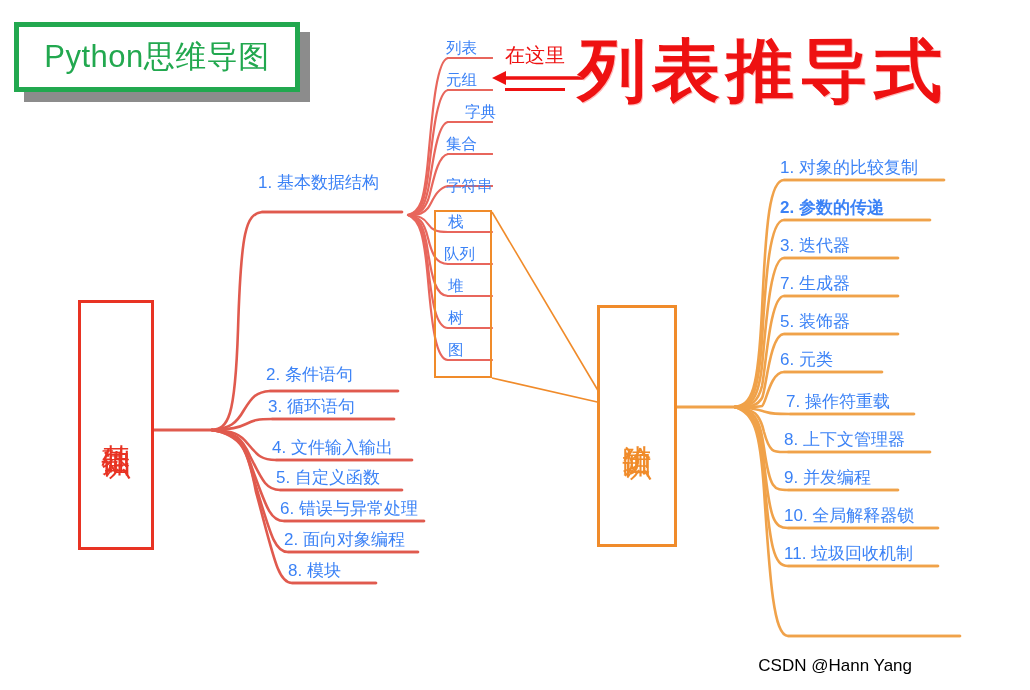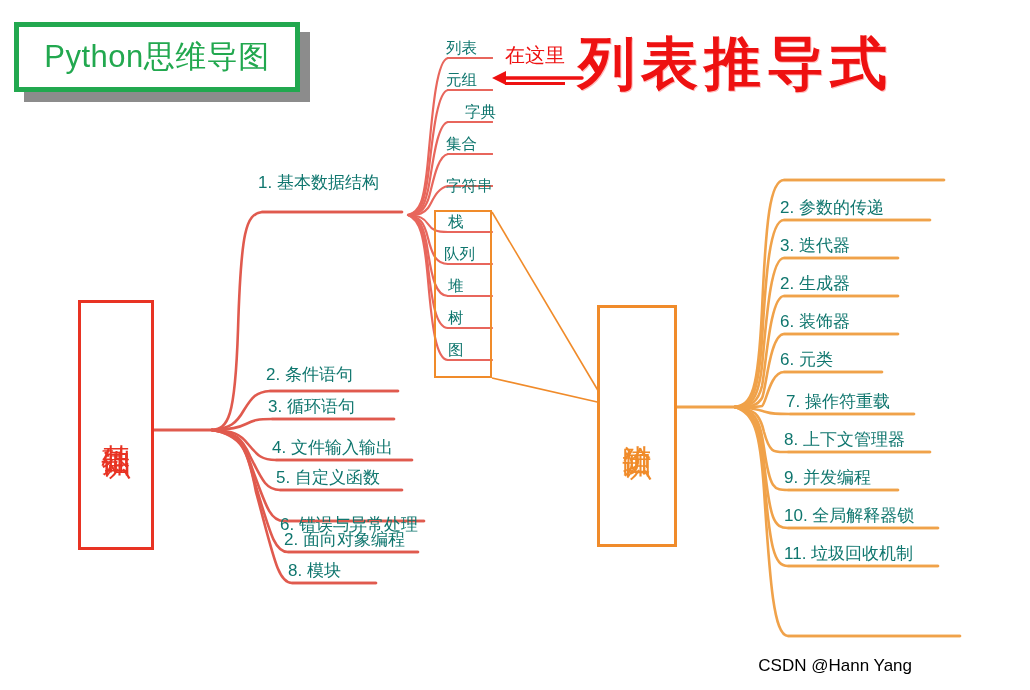--- a/index.html
+++ b/index.html
@@ -50,37 +50,37 @@
     white-space: nowrap;
   }
 
   
   #headline {
     position: absolute;
     left: 578px;
     top: 26px;
     font-family: "Liberation Serif", "DejaVu Serif", serif;
     font-weight: bold;
-    font-size: 57px;
+    font-size: 68px;
     color: #ee1111;
     letter-spacing: 6px;
     white-space: nowrap;
     text-shadow: 1px 1px 0 #ffbbbb;
   }
 
   
   #here-note {
     position: absolute;
     left: 505px;
     top: 42px;
     font-size: 20px;
     color: #ee1111;
     white-space: nowrap;
     border-bottom: 3px solid #ee1111;
-    padding-bottom: 13px;
+    padding-bottom: 19px;
   }
 
   
   .root-node {
     position: absolute;
     box-sizing: border-box;
     background: #ffffff;
     display: flex;
     align-items: center;
     justify-content: center;
@@ -107,21 +107,21 @@
     width: 80px;
     height: 242px;
     border: 3px solid #f08b2a;
   }
   #root-advanced .vtext { color: #f08b2a; }
 
   
   .leaf {
     position: absolute;
     font-size: 17px;
-    color: #0f766e;
+    color: #3b82f6;
     white-space: nowrap;
     line-height: 1.25;
   }
   .leaf.small {
     font-size: 15.5px;
   }
   .leaf.wrap {
     white-space: normal;
     width: 210px;
   }
@@ -267,39 +267,40 @@
     <span class="vtext">进阶知识</span>
   </div>
 
   <div id="ds-group-box"></div>
 
   <div class="leaf" style="left:258px; top:172px;">1. 基本数据结构</div>
   <div class="leaf" style="left:266px; top:364px;">2. 条件语句</div>
   <div class="leaf" style="left:268px; top:396px;">3. 循环语句</div>
   <div class="leaf" style="left:272px; top:437px;">4. 文件输入输出</div>
   <div class="leaf" style="left:276px; top:467px;">5. 自定义函数</div>
-  <div class="leaf" style="left:280px; top:498px;margin-top:16px;">6. 错误与异常处理</div>
+  <div class="leaf" style="left:280px; top:498px;">6. 错误与异常处理</div>
   <div class="leaf" style="left:284px; top:529px;">2. 面向对象编程</div>
   <div class="leaf" style="left:288px; top:560px;">8. 模块</div>
 
   <div class="leaf small" style="left:446px; top:38px;">列表</div>
   <div class="leaf small" style="left:446px; top:70px;">元组</div>
   <div class="leaf small" style="left:465px; top:102px;">字典</div>
   <div class="leaf small" style="left:446px; top:134px;">集合</div>
   <div class="leaf small" style="left:446px; top:176px;">字符串</div>
   <div class="leaf small" style="left:448px; top:212px;">栈</div>
   <div class="leaf small" style="left:444px; top:244px;">队列</div>
   <div class="leaf small" style="left:448px; top:276px;">堆</div>
   <div class="leaf small" style="left:448px; top:308px;">树</div>
   <div class="leaf small" style="left:448px; top:340px;">图</div>
 
-  <div class="leaf" style="left:780px; top:197px;">2. 参数的传递</div>
+  <div class="leaf" style="left:780px; top:157px;">1. 对象的比较复制</div>
+  <div class="leaf" style="left:780px; top:197px;font-weight:bold;">2. 参数的传递</div>
   <div class="leaf" style="left:780px; top:235px;">3. 迭代器</div>
-  <div class="leaf" style="left:780px; top:273px;">2. 生成器</div>
-  <div class="leaf" style="left:780px; top:311px;">6. 装饰器</div>
+  <div class="leaf" style="left:780px; top:273px;">7. 生成器</div>
+  <div class="leaf" style="left:780px; top:311px;">5. 装饰器</div>
   <div class="leaf" style="left:780px; top:349px;">6. 元类</div>
   <div class="leaf" style="left:786px; top:391px;">7. 操作符重载</div>
   <div class="leaf" style="left:784px; top:429px;">8. 上下文管理器</div>
   <div class="leaf" style="left:784px; top:467px;">9. 并发编程</div>
   <div class="leaf" style="left:784px; top:505px;">10. 全局解释器锁</div>
   <div class="leaf" style="left:784px; top:543px;">11. 垃圾回收机制</div>
 
   <div id="watermark">CSDN @Hann Yang</div>
 
 </div>

